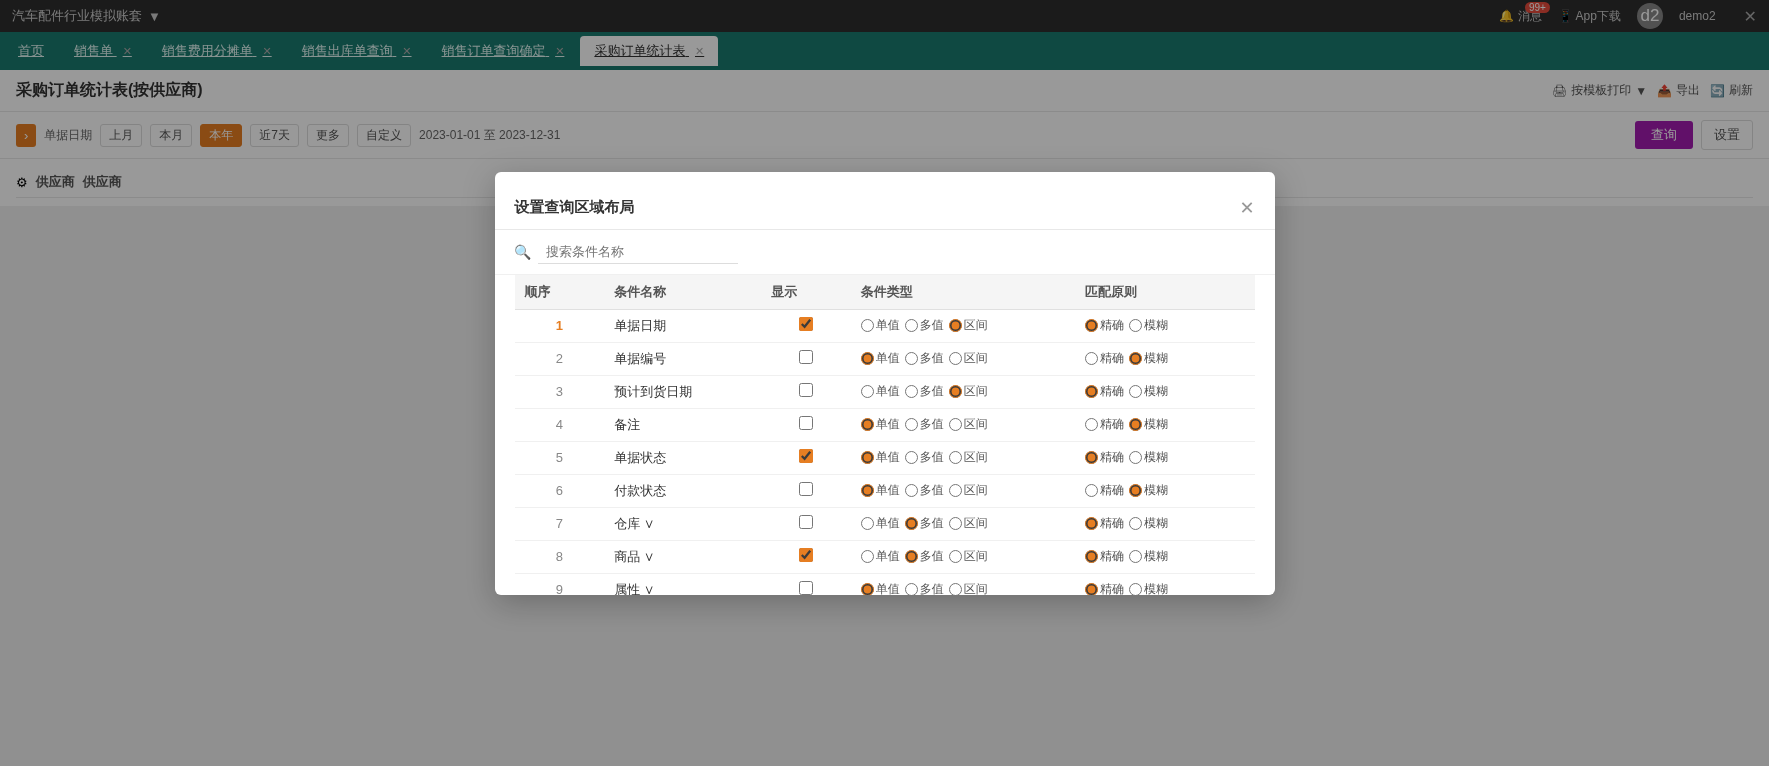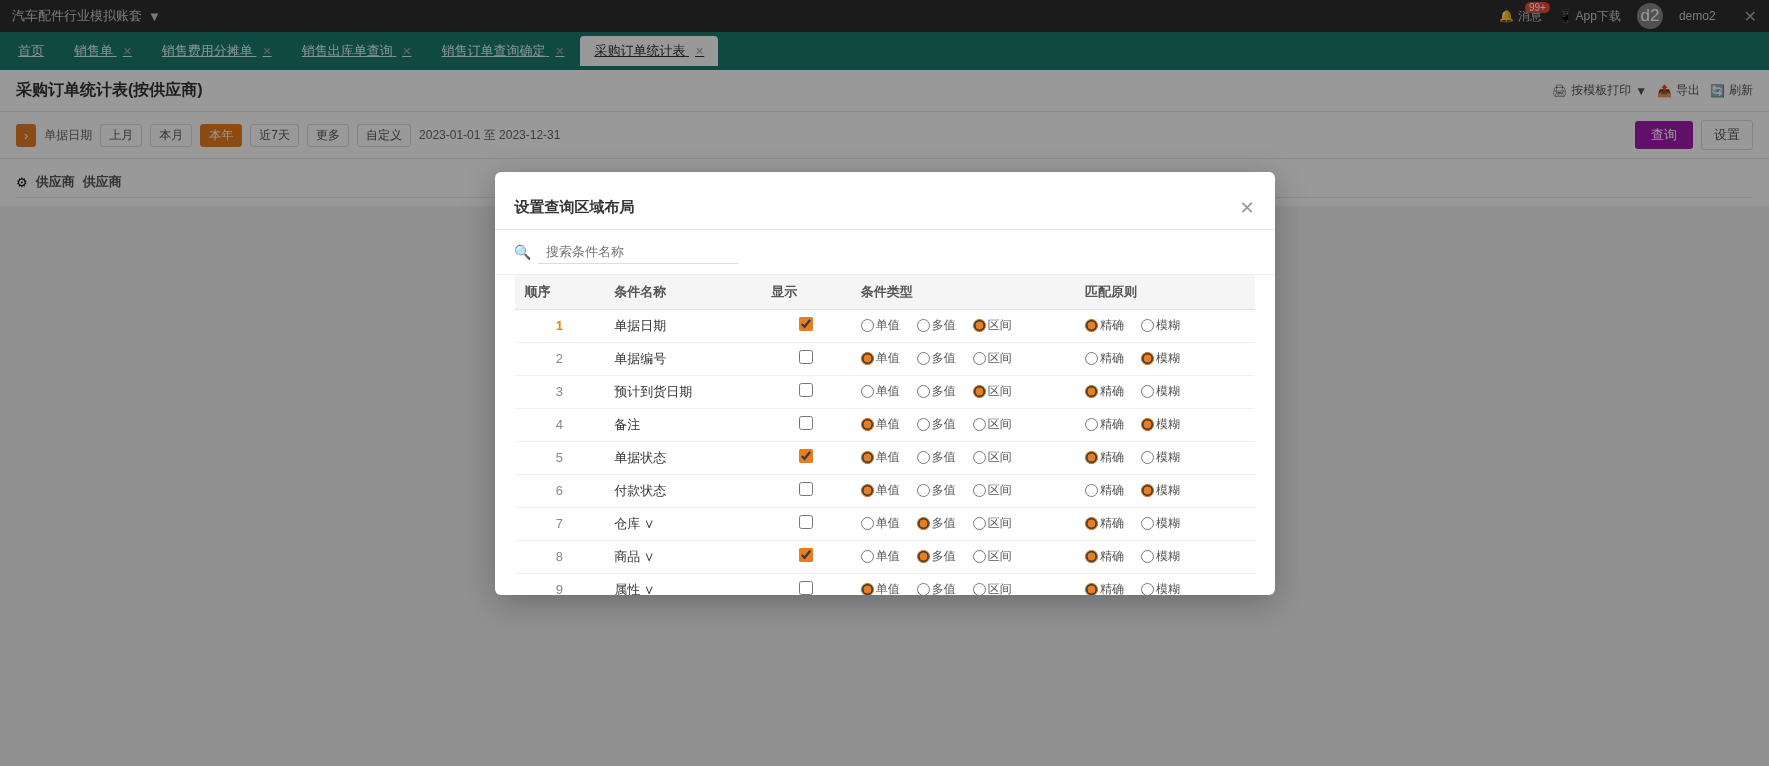--- a/index.html
+++ b/index.html
@@ -192,21 +192,21 @@
     }
 
     
     .cb-orange {
       width: 14px; height: 14px;
       accent-color: #e67e22;
       cursor: pointer;
     }
 
     
-    .radio-group { display: flex; align-items: center; gap: 17px; }
+    .radio-group { display: flex; align-items: center; gap: 5px; }
     .radio-group label { display: flex; align-items: center; gap: 2px; font-size: 12px; color: #555; cursor: pointer; white-space: nowrap; }
     .radio-group input[type=radio] { accent-color: #e67e22; cursor: pointer; }
 
     
     .dialog-footer {
       padding: 14px 20px;
       display: flex;
       justify-content: flex-end;
       gap: 10px;
       border-top: 1px solid #e8e8e8;

